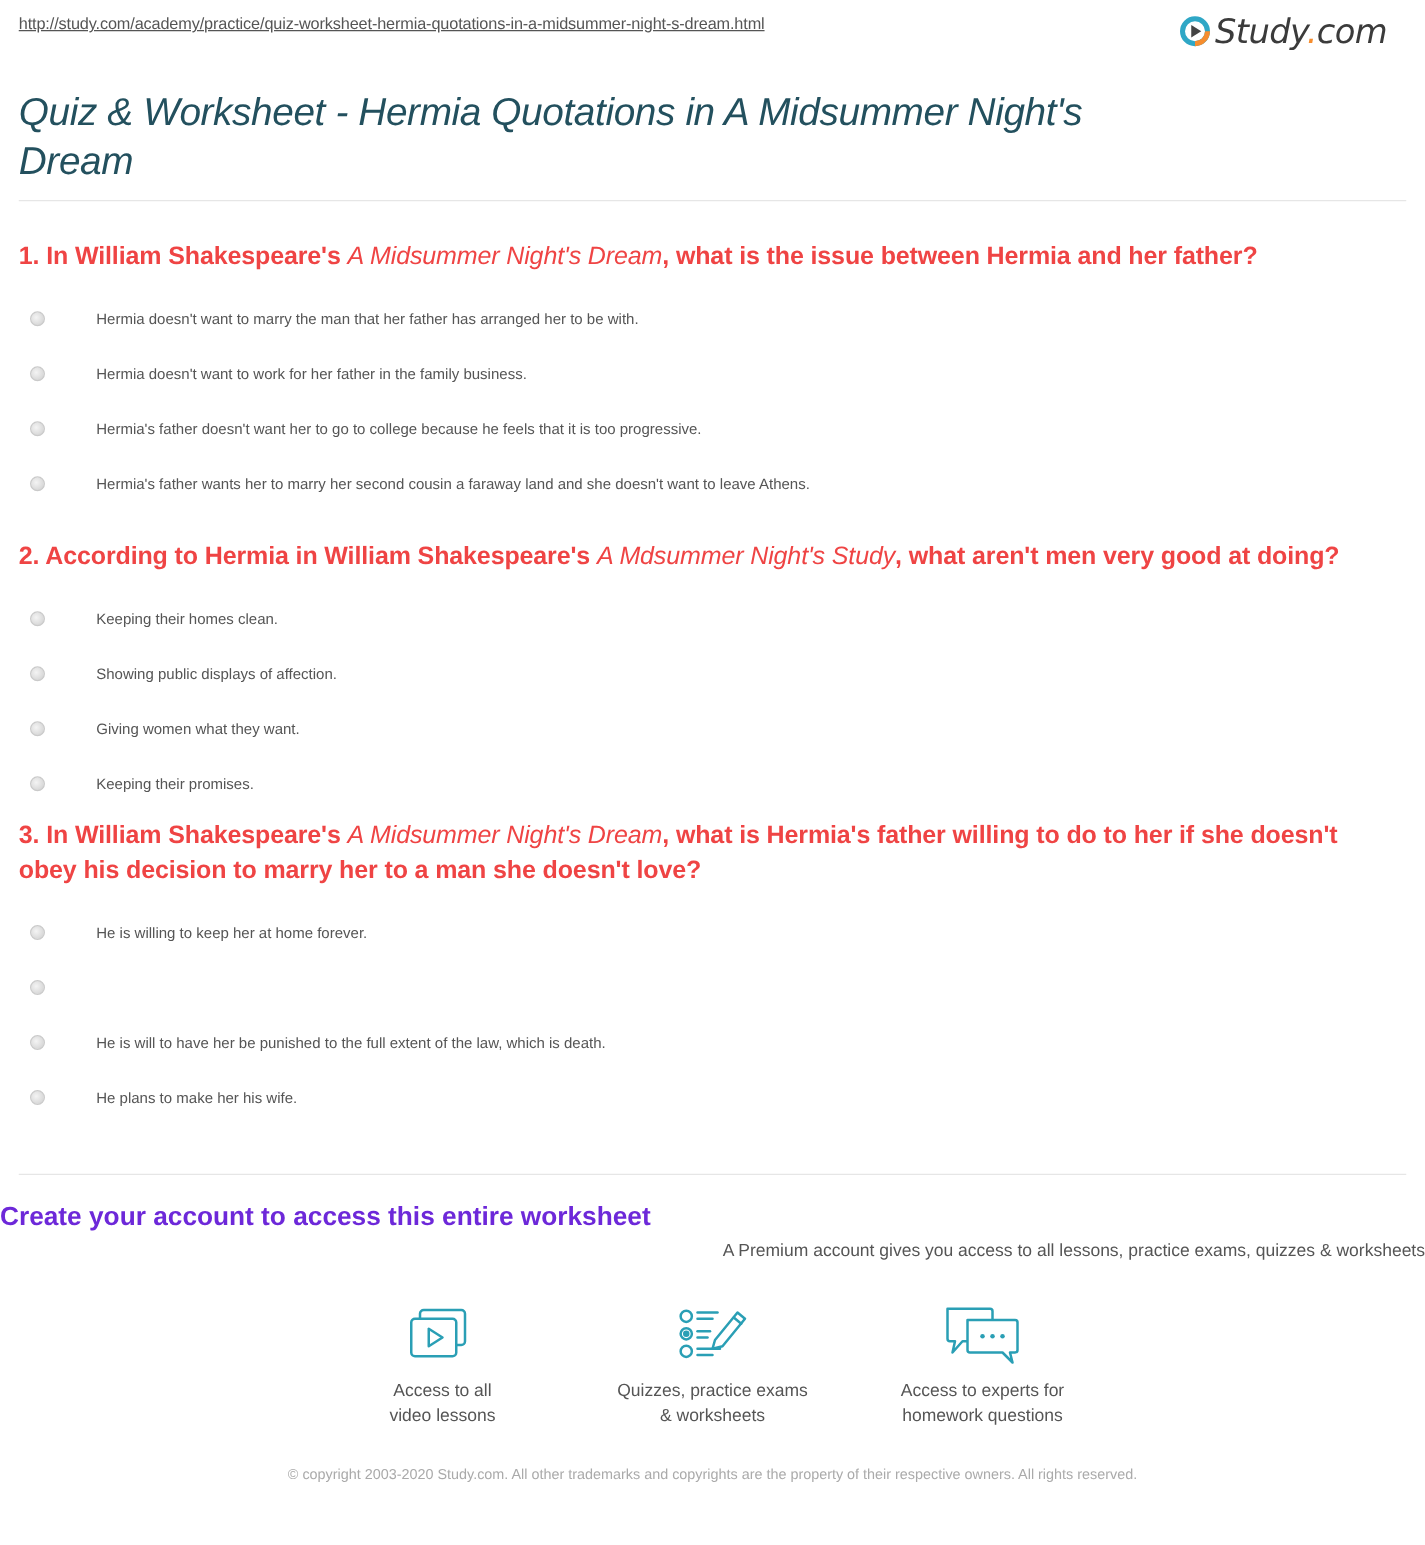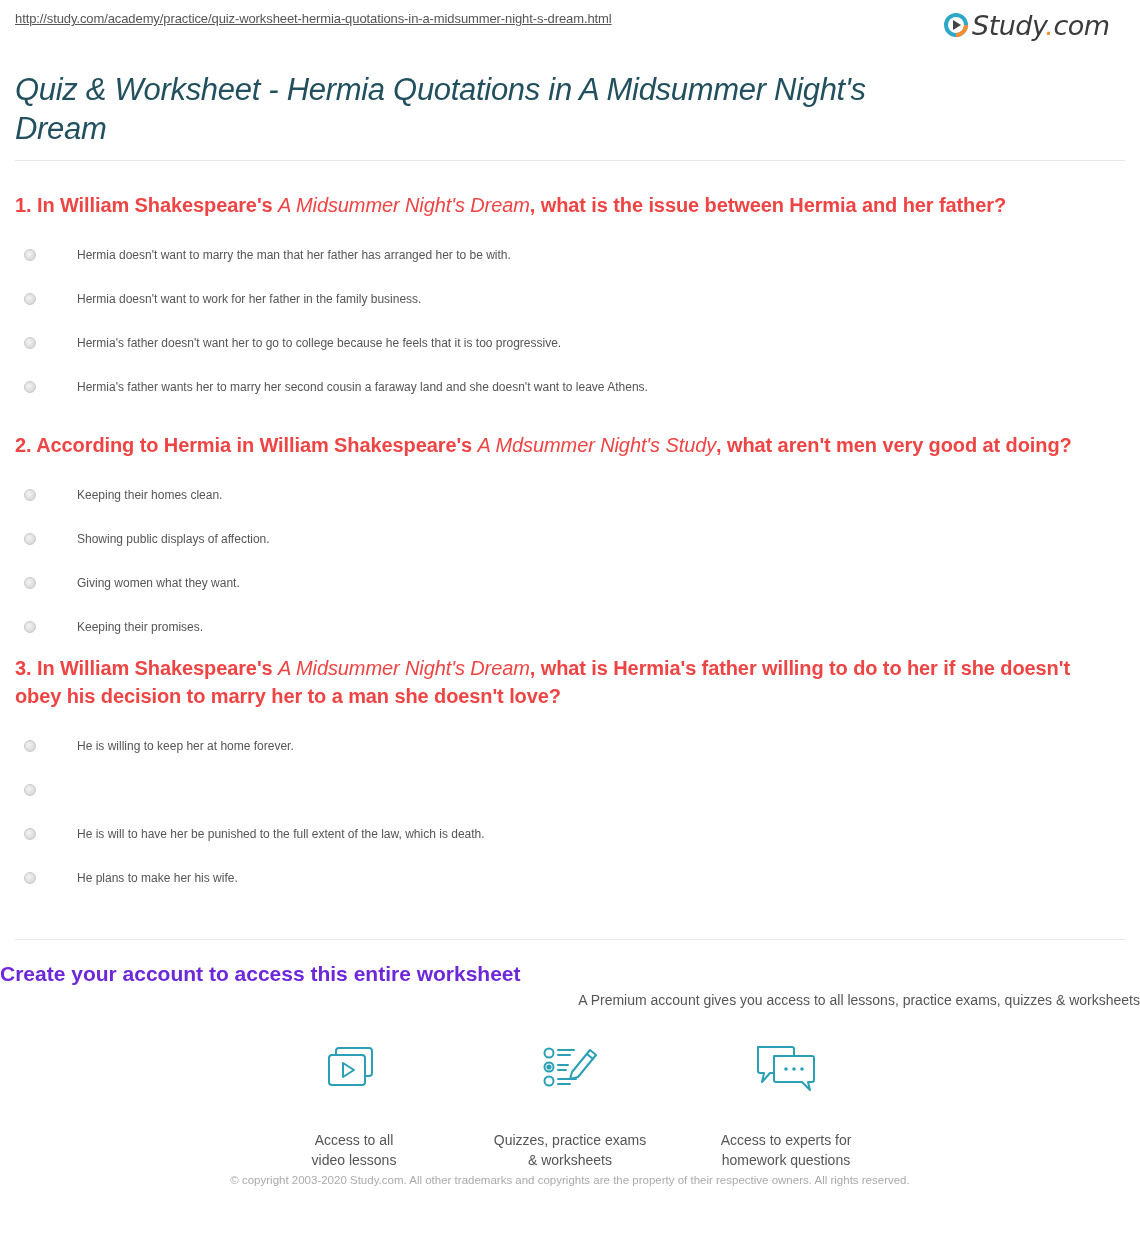--- a/index.html
+++ b/index.html
@@ -91,21 +91,21 @@
     .cta-sub {
       position: absolute; left: 0; right: 0; top: 992px;
       text-align: right; font-size: 14px; color: #555555;
     }
     .features {
       position: absolute; left: 0; right: 0; top: 1044px;
       display: flex; justify-content: center;
     }
     .feature {
       width: 216px; text-align: center;
-      display: flex; flex-direction: column; align-items: center; gap: 28px;
+      display: flex; flex-direction: column; align-items: center;
     }
     .feature svg { width: 64px; height: 48px; display: block; }
     .feature-label {
       margin-top: 10px; font-size: 14px; line-height: 20px; color: #555555;
       white-space: pre-line;
     }
     .copyright {
       position: absolute; left: 210px; right: 210px; top: 1172px;
       text-align: center; font-size: 11.5px; line-height: 17px; color: #aaaaaa;
     }

